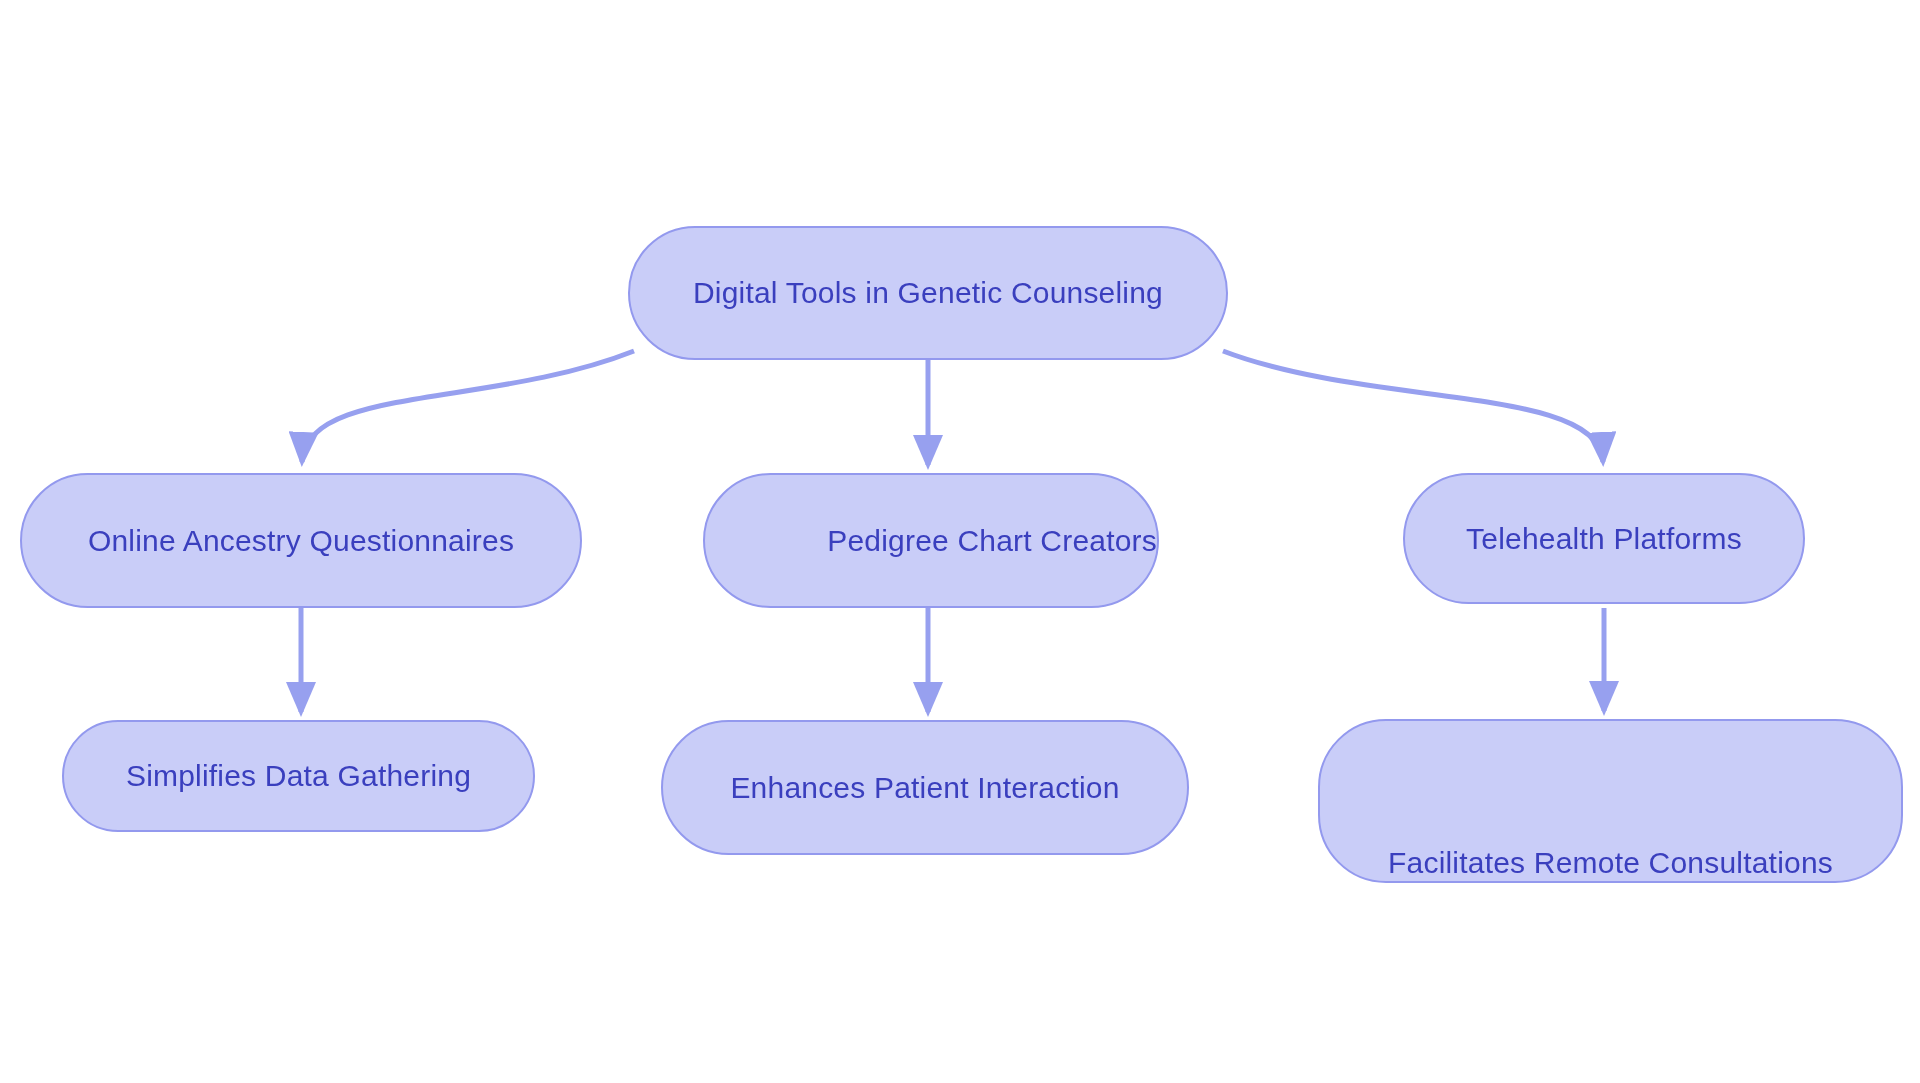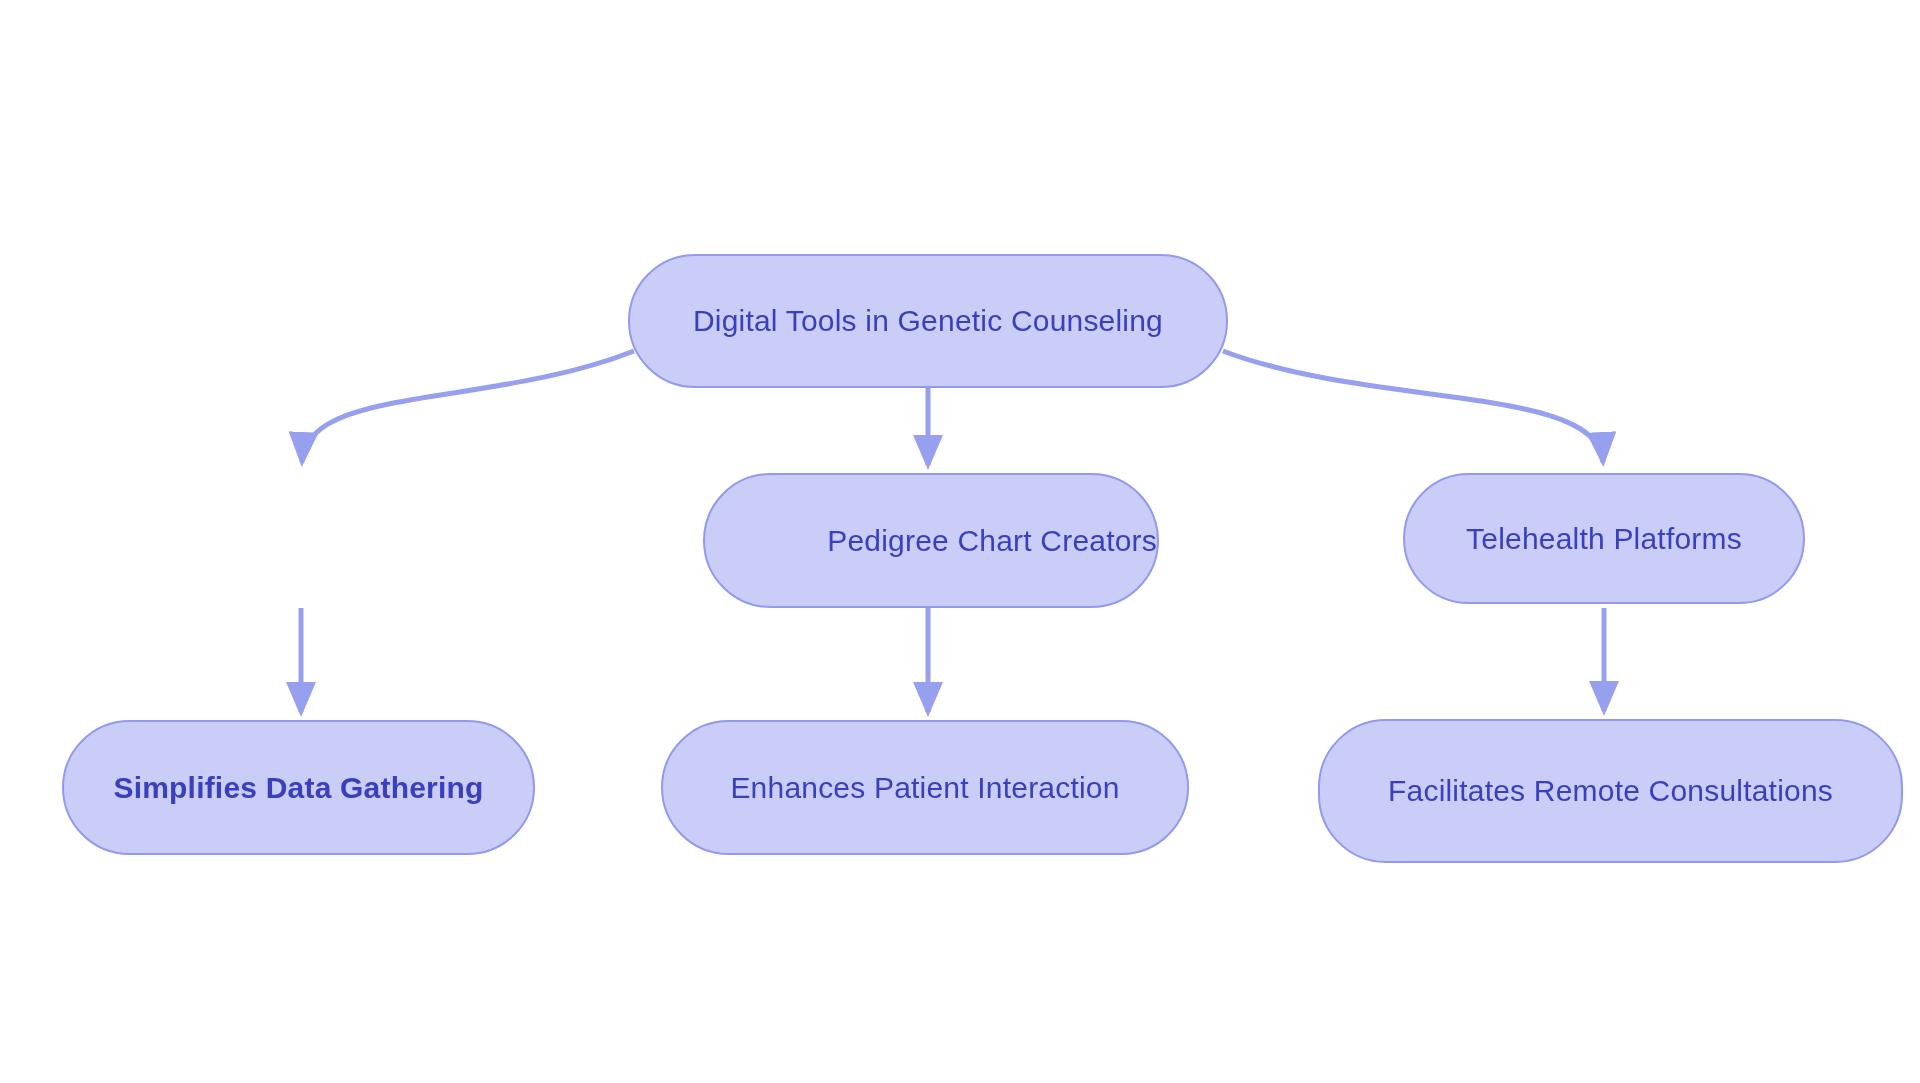--- a/index.html
+++ b/index.html
@@ -35,27 +35,27 @@
     display: flex;
     align-items: center;
     justify-content: center;
     text-align: center;
     color: #3a3fbe;
     font-size: 30px;
     line-height: 1.2;
     letter-spacing: 0.2px;
   }
   
-  .node-root        { left: 628px;  top: 226px; width: 600px; height: 134px; margin-top: 28px; }
+  .node-root        { left: 628px;  top: 226px; width: 600px; height: 134px; }
   .node-ancestry    { left: 20px;   top: 473px; width: 562px; height: 135px; }
   .node-pedigree    { left: 703px;  top: 473px; width: 456px; height: 135px; justify-content: flex-end; }
   .node-telehealth  { left: 1403px; top: 473px; width: 402px; height: 131px; }
-  .node-simplifies  { left: 62px;   top: 720px; width: 473px; height: 135px; font-weight: bold; }
+  .node-simplifies  { left: 62px;   top: 720px; width: 473px; height: 112px; }
   .node-enhances    { left: 661px;  top: 720px; width: 528px; height: 135px; }
-  .node-facilitates { left: 1318px; top: 719px; width: 585px; height: 144px; }
+  .node-facilitates { left: 1318px; top: 719px; width: 585px; height: 164px; align-items: flex-end; }
 </style>
 </head>
 <body>
 
 <div class="canvas">
 
   <svg class="edges-svg" viewBox="0 0 1920 1083" aria-hidden="true">
     <defs>
       <marker id="arrowhead" viewBox="0 0 7 6" refX="6" refY="3" markerWidth="7" markerHeight="6" orient="auto" markerUnits="strokeWidth">
         <path d="M0,0 L7,3 L0,6 Z" fill="#97a0ef"></path>
@@ -68,20 +68,23 @@
       <path d="M 301 608 L 301 712" marker-end="url(#arrowhead)"></path>
       <path d="M 928 608 L 928 712" marker-end="url(#arrowhead)"></path>
       <path d="M 1604 608 L 1604 711" marker-end="url(#arrowhead)"></path>
     </g>
   </svg>
 
   <div class="node node-root">
     <span>Digital Tools in Genetic Counseling</span>
   </div>
 
+  <div class="node node-ancestry">
+    <span>Online Ancestry Questionnaires</span>
+  </div>
 
   <div class="node node-pedigree">
     <span>Pedigree Chart Creators</span>
   </div>
 
   <div class="node node-telehealth">
     <span>Telehealth Platforms</span>
   </div>
 
   <div class="node node-simplifies">

